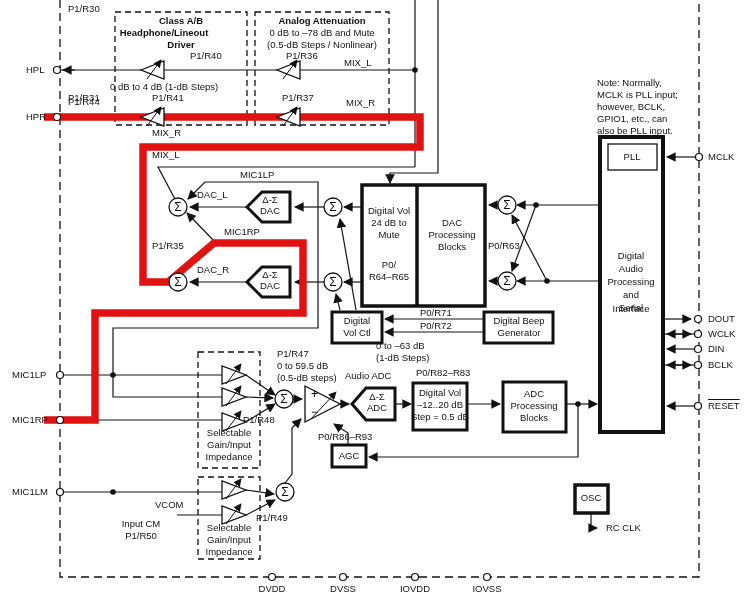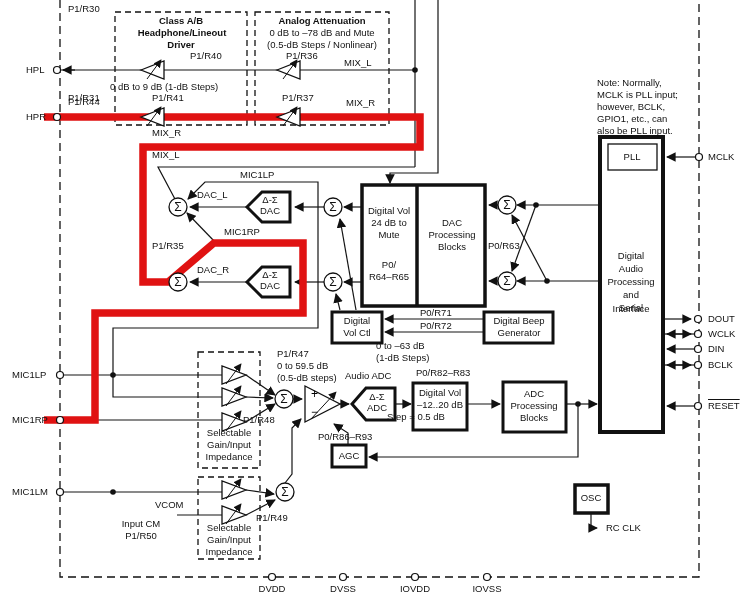--- a/index.html
+++ b/index.html
@@ -185,30 +185,30 @@
   </g>
 </svg>
 
 <div class="lbl" style="left:68px;top:3px">P1/R30</div>
 <div class="lbl" style="left:26px;top:64px">HPL</div>
 <div class="lbl" style="left:68px;top:92px">P1/R31</div>
 <div class="lbl" style="left:68px;top:96px">P1/R44</div>
 <div class="lbl" style="left:26px;top:111px">HPR</div>
 
 <div class="lbl c b" style="left:181px;top:15px">Class A/B</div>
-<div class="lbl c b" style="left:182px;top:27px">Headphone/Lineout</div>
+<div class="lbl c b" style="left:164px;top:27px">Headphone/Lineout</div>
 <div class="lbl c b" style="left:181px;top:39px">Driver</div>
 <div class="lbl c b" style="left:322px;top:15px">Analog Attenuation</div>
 <div class="lbl c" style="left:322px;top:27px">0 dB to –78 dB and Mute</div>
 <div class="lbl c" style="left:322px;top:39px">(0.5-dB Steps / Nonlinear)</div>
 
 <div class="lbl" style="left:190px;top:50px">P1/R40</div>
 <div class="lbl" style="left:286px;top:50px">P1/R36</div>
 <div class="lbl" style="left:344px;top:57px">MIX_L</div>
-<div class="lbl" style="left:110px;top:81px">0 dB to 9 dB  (1-dB Steps)</div>
+<div class="lbl" style="left:110px;top:81px">0 dB to 4 dB  (1-dB Steps)</div>
 <div class="lbl" style="left:152px;top:92px">P1/R41</div>
 <div class="lbl" style="left:282px;top:92px">P1/R37</div>
 <div class="lbl" style="left:346px;top:97px">MIX_R</div>
 
 <div class="lbl" style="left:152px;top:127px">MIX_R</div>
 <div class="lbl" style="left:152px;top:149px">MIX_L</div>
 <div class="lbl" style="left:240px;top:169px">MIC1LP</div>
 <div class="lbl" style="left:197px;top:189px">DAC_L</div>
 <div class="lbl" style="left:224px;top:226px">MIC1RP</div>
 <div class="lbl" style="left:152px;top:240px">P1/R35</div>
@@ -267,21 +267,21 @@
 <div class="lbl" style="left:277px;top:360px">0 to 59.5 dB</div>
 <div class="lbl" style="left:277px;top:372px">(0.5-dB steps)</div>
 <div class="lbl" style="left:243px;top:414px">P1/R48</div>
 <div class="lbl" style="left:345px;top:370px">Audio ADC</div>
 <div class="lbl" style="left:416px;top:367px">P0/R82–R83</div>
 
 <div class="lbl c" style="left:377px;top:391px">Δ-Σ</div>
 <div class="lbl c" style="left:377px;top:402px">ADC</div>
 <div class="lbl c" style="left:440px;top:387px">Digital Vol</div>
 <div class="lbl c" style="left:440px;top:399px">–12..20 dB</div>
-<div class="lbl c" style="left:416px;top:411px">Step = 0.5 dB</div>
+<div class="lbl c" style="left:440px;top:411px">Step = 0.5 dB</div>
 <div class="lbl c" style="left:534px;top:388px">ADC</div>
 <div class="lbl c" style="left:534px;top:400px">Processing</div>
 <div class="lbl c" style="left:534px;top:412px">Blocks</div>
 <div class="lbl" style="left:318px;top:431px">P0/R86–R93</div>
 <div class="lbl c" style="left:349px;top:450px">AGC</div>
 
 <div class="lbl c" style="left:229px;top:427px">Selectable</div>
 <div class="lbl c" style="left:229px;top:439px">Gain/Input</div>
 <div class="lbl c" style="left:229px;top:451px">Impedance</div>
 <div class="lbl c" style="left:229px;top:522px">Selectable</div>

